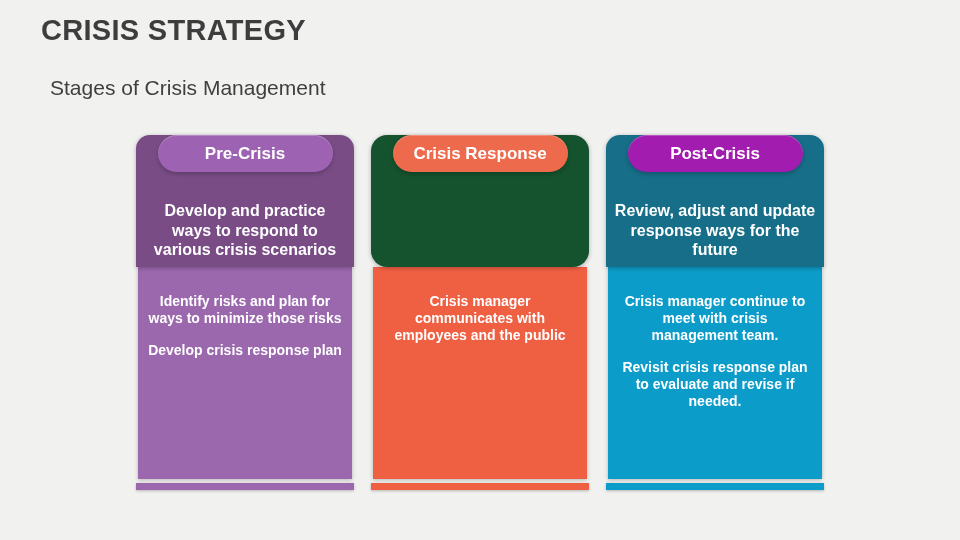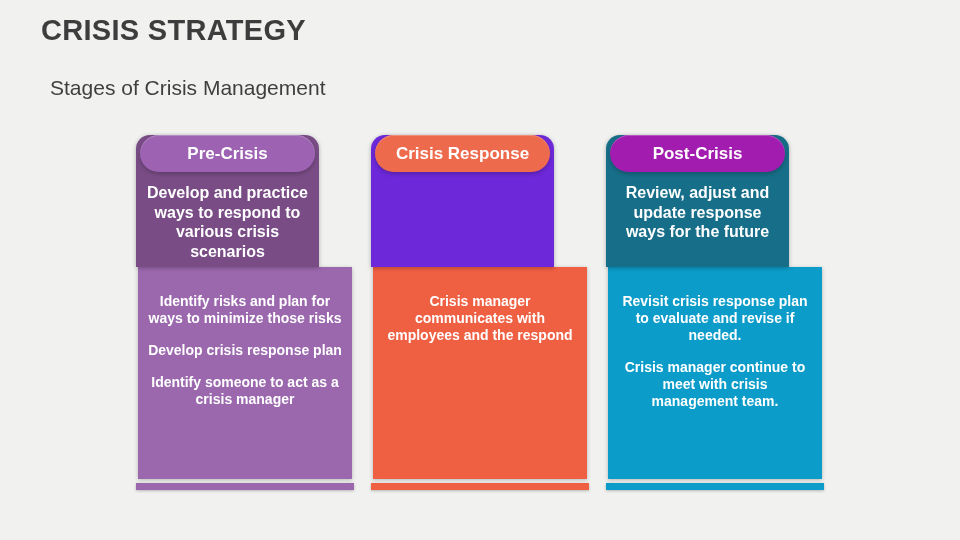--- a/index.html
+++ b/index.html
@@ -36,42 +36,42 @@
   .columns {
     position: absolute;
     left: 136px;
     top: 118px;
     display: flex;
     gap: 17px;
   }
   .column { width: 218px; }
   .col-header {
     position: relative;
-    width: 183px;
+    width: 218px;
     height: 132px;
     border-radius: 14px 14px 0 0;
     box-shadow: 0 1px 4px rgba(0,0,0,0.28);
   }
   .pill {
     width: 175px;
     height: 37px;
     margin: 17px auto 0;
     border-radius: 19px;
     display: flex;
     align-items: center;
     justify-content: center;
     box-shadow: inset 0 1px 0 rgba(255,255,255,0.25), 0 2px 4px rgba(0,0,0,0.22);
   }
   .pill-label {
     color: #ffffff;
     font-size: 17px;
     font-weight: 700;
   }
   .col-desc {
-    margin-top: 11px;
+    margin-top: 29px;
     padding: 0 8px;
     text-align: center;
     color: #ffffff;
     font-size: 16px;
     font-weight: 700;
     line-height: 1.22;
   }
   .col-body {
     width: 214px;
     height: 212px;
@@ -108,45 +108,44 @@
     <div class="column">
       <div class="col-header" style="background-color: rgb(121, 76, 134);">
         <div class="pill" style="background-color: rgb(157, 99, 178);">
           <span class="pill-label">Pre-Crisis</span>
         </div>
         <div class="col-desc">Develop and practice ways to respond to various crisis scenarios</div>
       </div>
       <div class="col-body" style="background-color: rgb(155, 104, 174);">
         <p>Identify risks and plan for ways to minimize those risks</p>
         <p>Develop crisis response plan</p>
-        <p>Identify someone to act as a crisis manager</p>
       </div>
       <div class="accent-bar" style="background-color: rgb(155, 104, 174);"></div>
     </div>
 
     <div class="column">
-      <div class="col-header" style="background-color: #6d28d9;">
+      <div class="col-header" style="background-color: #14532d; border-radius: 16px;">
         <div class="pill" style="background-color: rgb(238, 106, 77);">
           <span class="pill-label">Crisis Response</span>
         </div>
       </div>
       <div class="col-body" style="background-color: rgb(239, 95, 66);">
-        <p>Crisis manager communicates with employees and the respond</p>
+        <p>Crisis manager communicates with employees and the public</p>
       </div>
       <div class="accent-bar" style="background-color: rgb(239, 95, 66);"></div>
     </div>
 
     <div class="column">
       <div class="col-header" style="background-color: rgb(23, 110, 136);">
         <div class="pill" style="background-color: #a21caf;">
           <span class="pill-label">Post-Crisis</span>
         </div>
         <div class="col-desc">Review, adjust and update response ways for the future</div>
       </div>
       <div class="col-body" style="background-color: rgb(12, 156, 201);">
+        <p>Crisis manager continue to meet with crisis management team.</p>
         <p>Revisit crisis response plan to evaluate and revise if needed.</p>
-        <p>Crisis manager continue to meet with crisis management team.</p>
       </div>
       <div class="accent-bar" style="background-color: rgb(12, 156, 201);"></div>
     </div>
 
   </div>
 </div>
 
 </body></html>

